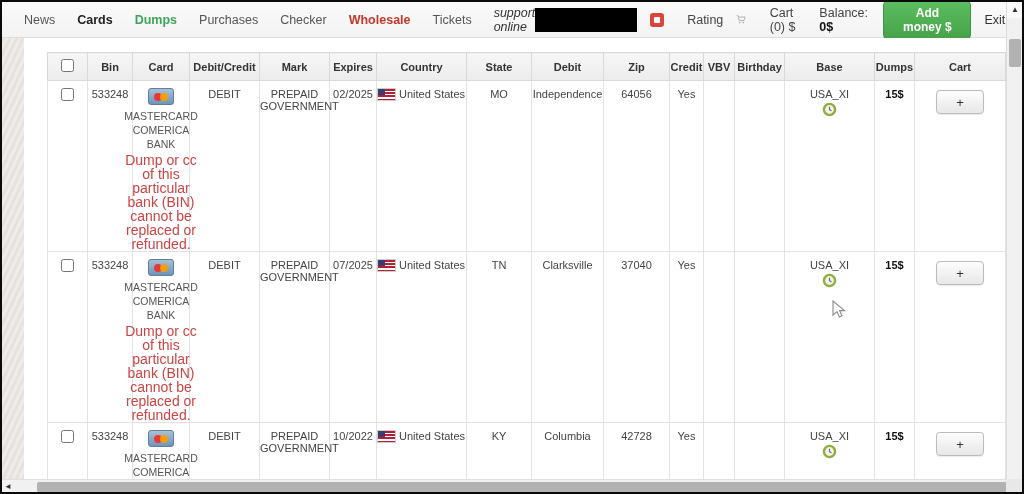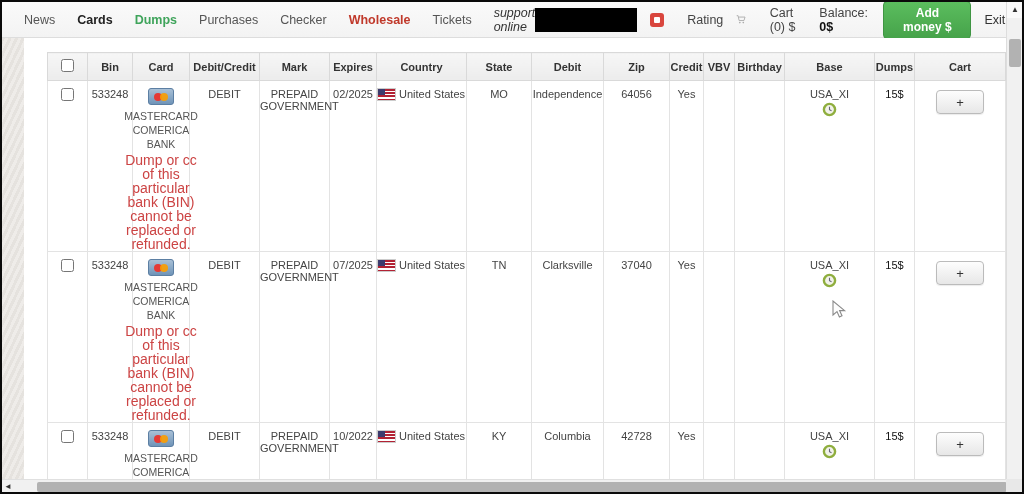--- a/index.html
+++ b/index.html
@@ -50,21 +50,21 @@
   .cc-icon .c1 { left:5px; background:#e53935; }
   .cc-icon .c2 { left:11px; background:#fb9d00; opacity:.9; }
   .card-name { color:#555; line-height:14px; font-size:10.5px; }
   .card-warning { color:#cc4444; line-height:14px; font-size:14px; margin-top:2px; }
   .flagrow { display:flex; align-items:flex-end; justify-content:center; gap:4px; }
   .usflag { width:17px; height:11px; flex:0 0 auto; margin-top:1px;
     background:repeating-linear-gradient(#b22234 0 1.6px, #fff 1.6px 3.2px); position:relative;
     box-shadow:0 0 0 1px #ccc; }
   .usflag::before { content:""; position:absolute; left:0; top:0; width:7px; height:6px; background:#3c3b6e; }
   .base-cell .clock { margin-top:2px; }
-  .price { font-weight:normal; color:#111;margin-left:9px; }
+  .price { font-weight:bold; color:#111;margin-left:9px; }
   .addbtn { width:48px; height:24px; margin-top:2px; border:1px solid #bbb; border-radius:4px;
     background:linear-gradient(#fdfdfd,#e7e7e7); color:#333; font-size:13px; cursor:pointer;
     box-shadow:0 1px 1px rgba(0,0,0,.08); }
   
   .vscroll { position:absolute; right:0; top:0; width:16px; height:477px; background:#f1f1f1; border-left:1px solid #ddd; }
   .vscroll .arrow-up { width:16px; height:16px; background:#fafafa; color:#333; font-size:8px; line-height:16px; text-align:center; }
   .vscroll .thumb { position:absolute; left:2px; top:37px; width:12px; height:28px; background:#b2b2b2; border-radius:2px; }
   .hscroll { position:absolute; left:0; top:477px; width:1008px; height:14px; background:#f1f1f1; border-top:1px solid #e0e0e0; }
   .hscroll .arrow-left { position:absolute; left:2px; top:3px; color:#333; font-size:8px; line-height:8px; }
   .hscroll .thumb { position:absolute; left:35px; top:2px; width:970px; height:10px; background:#b2b2b2; border-radius:2px; }

